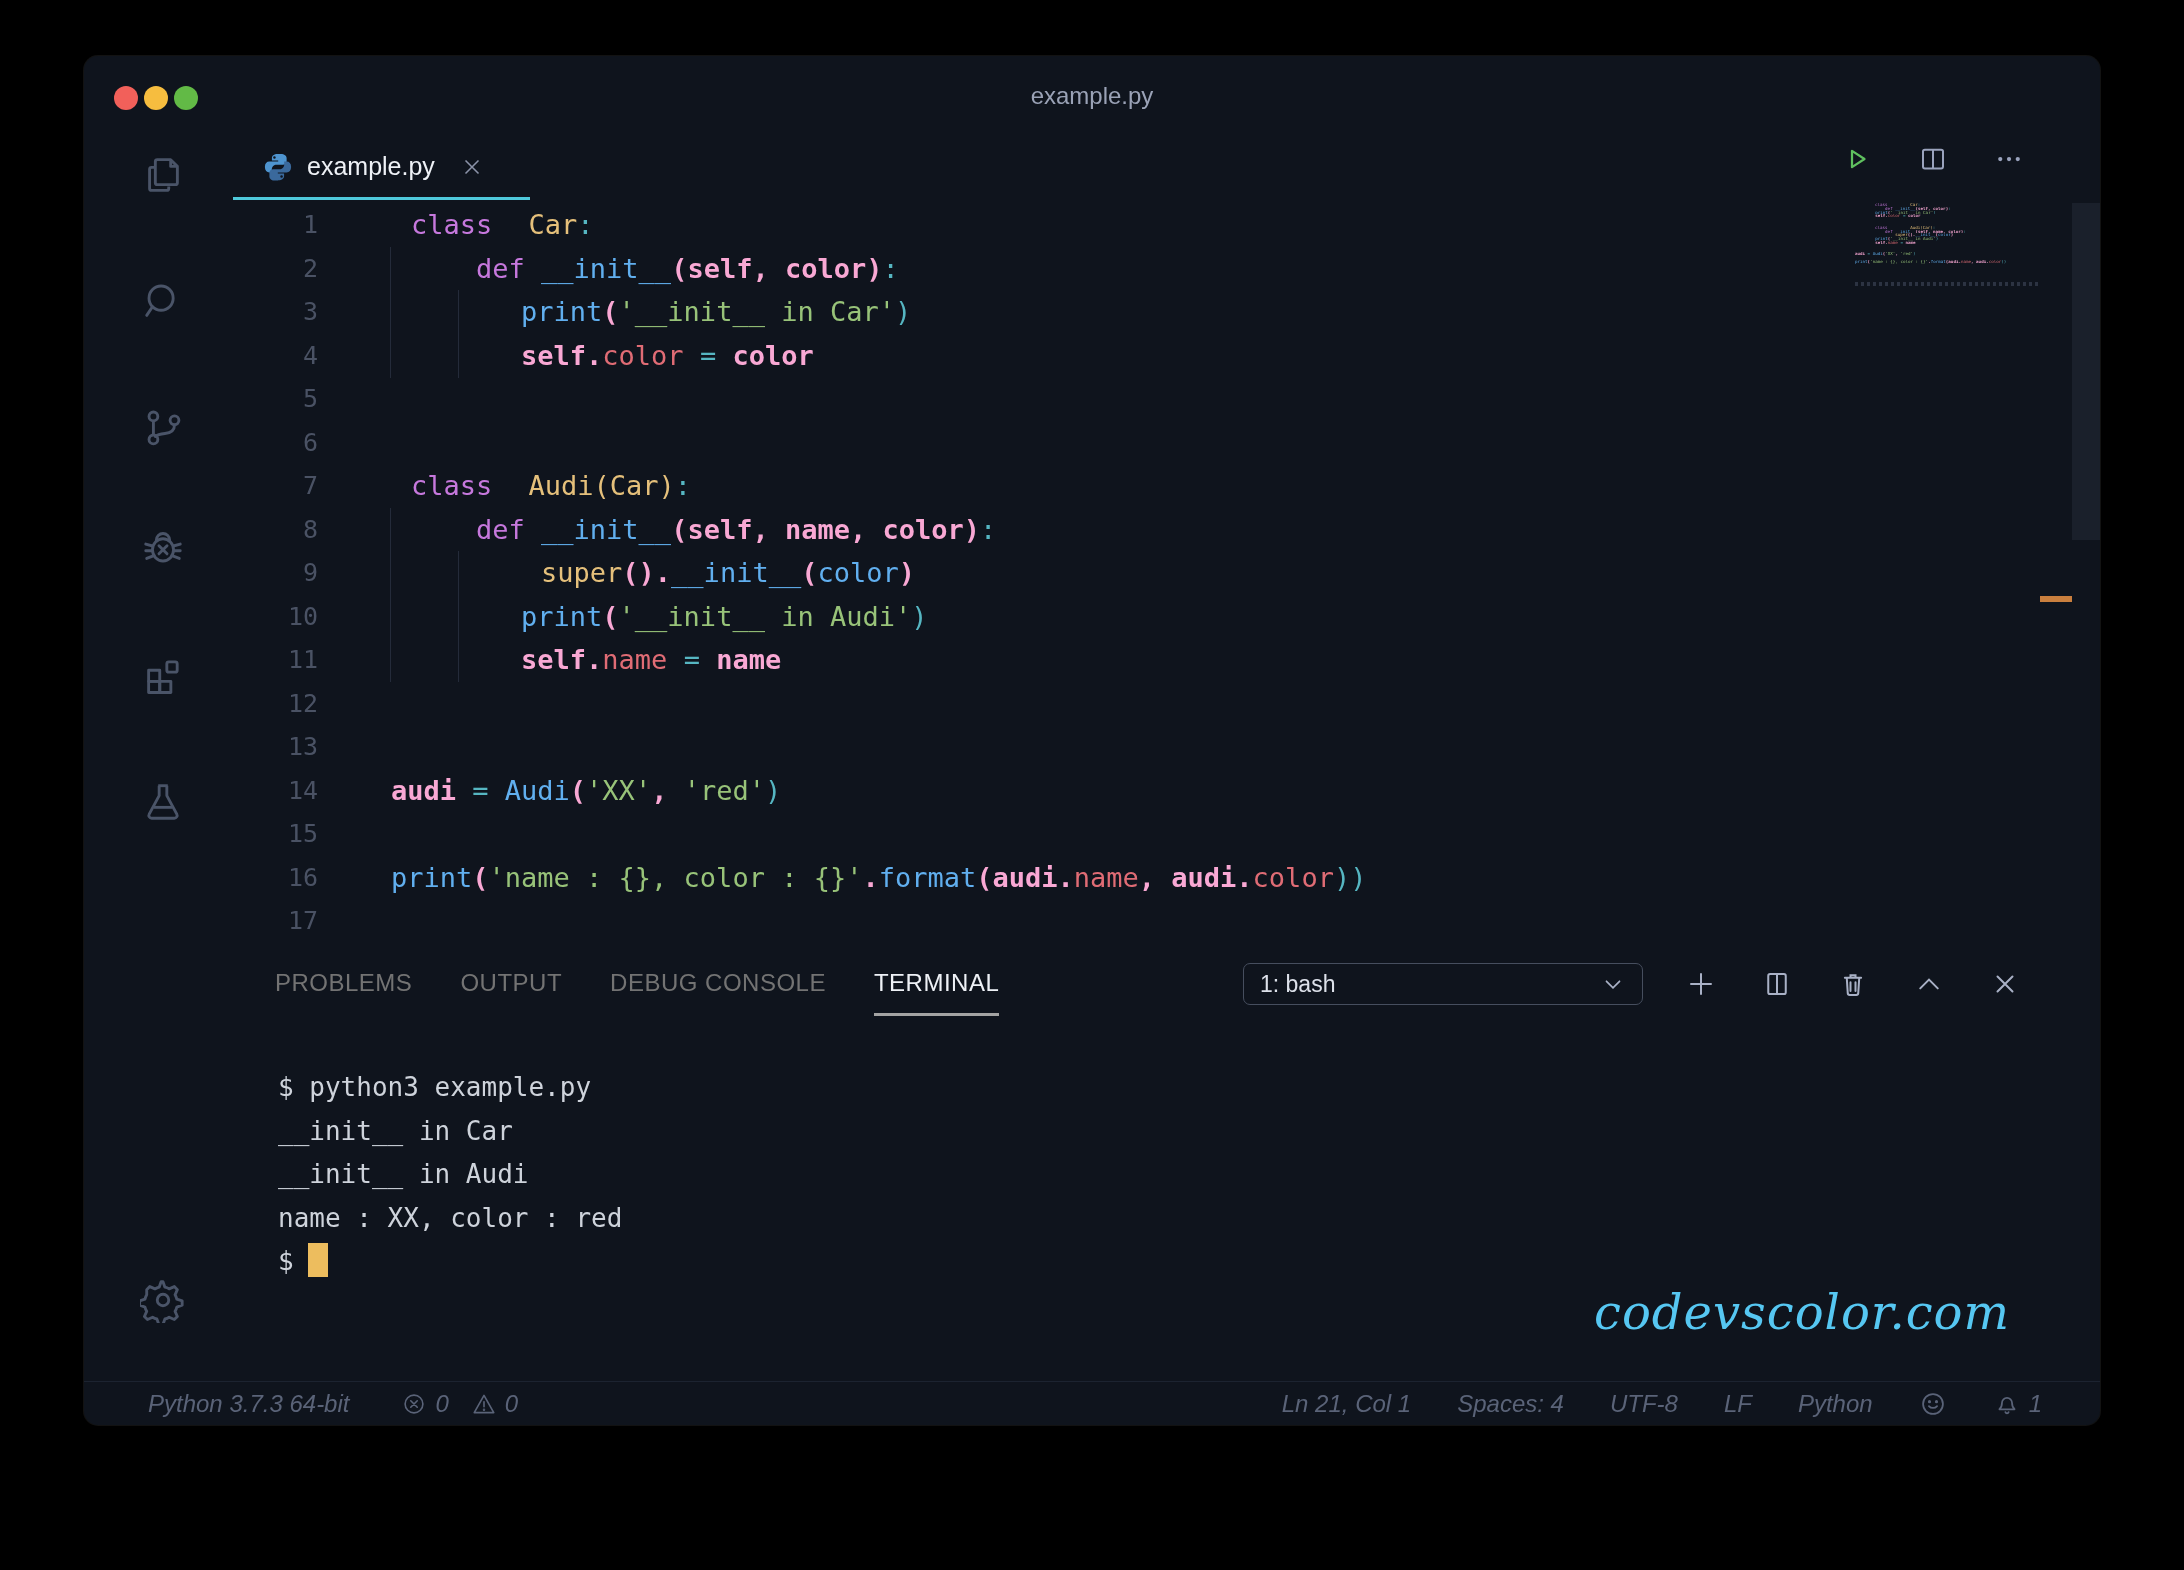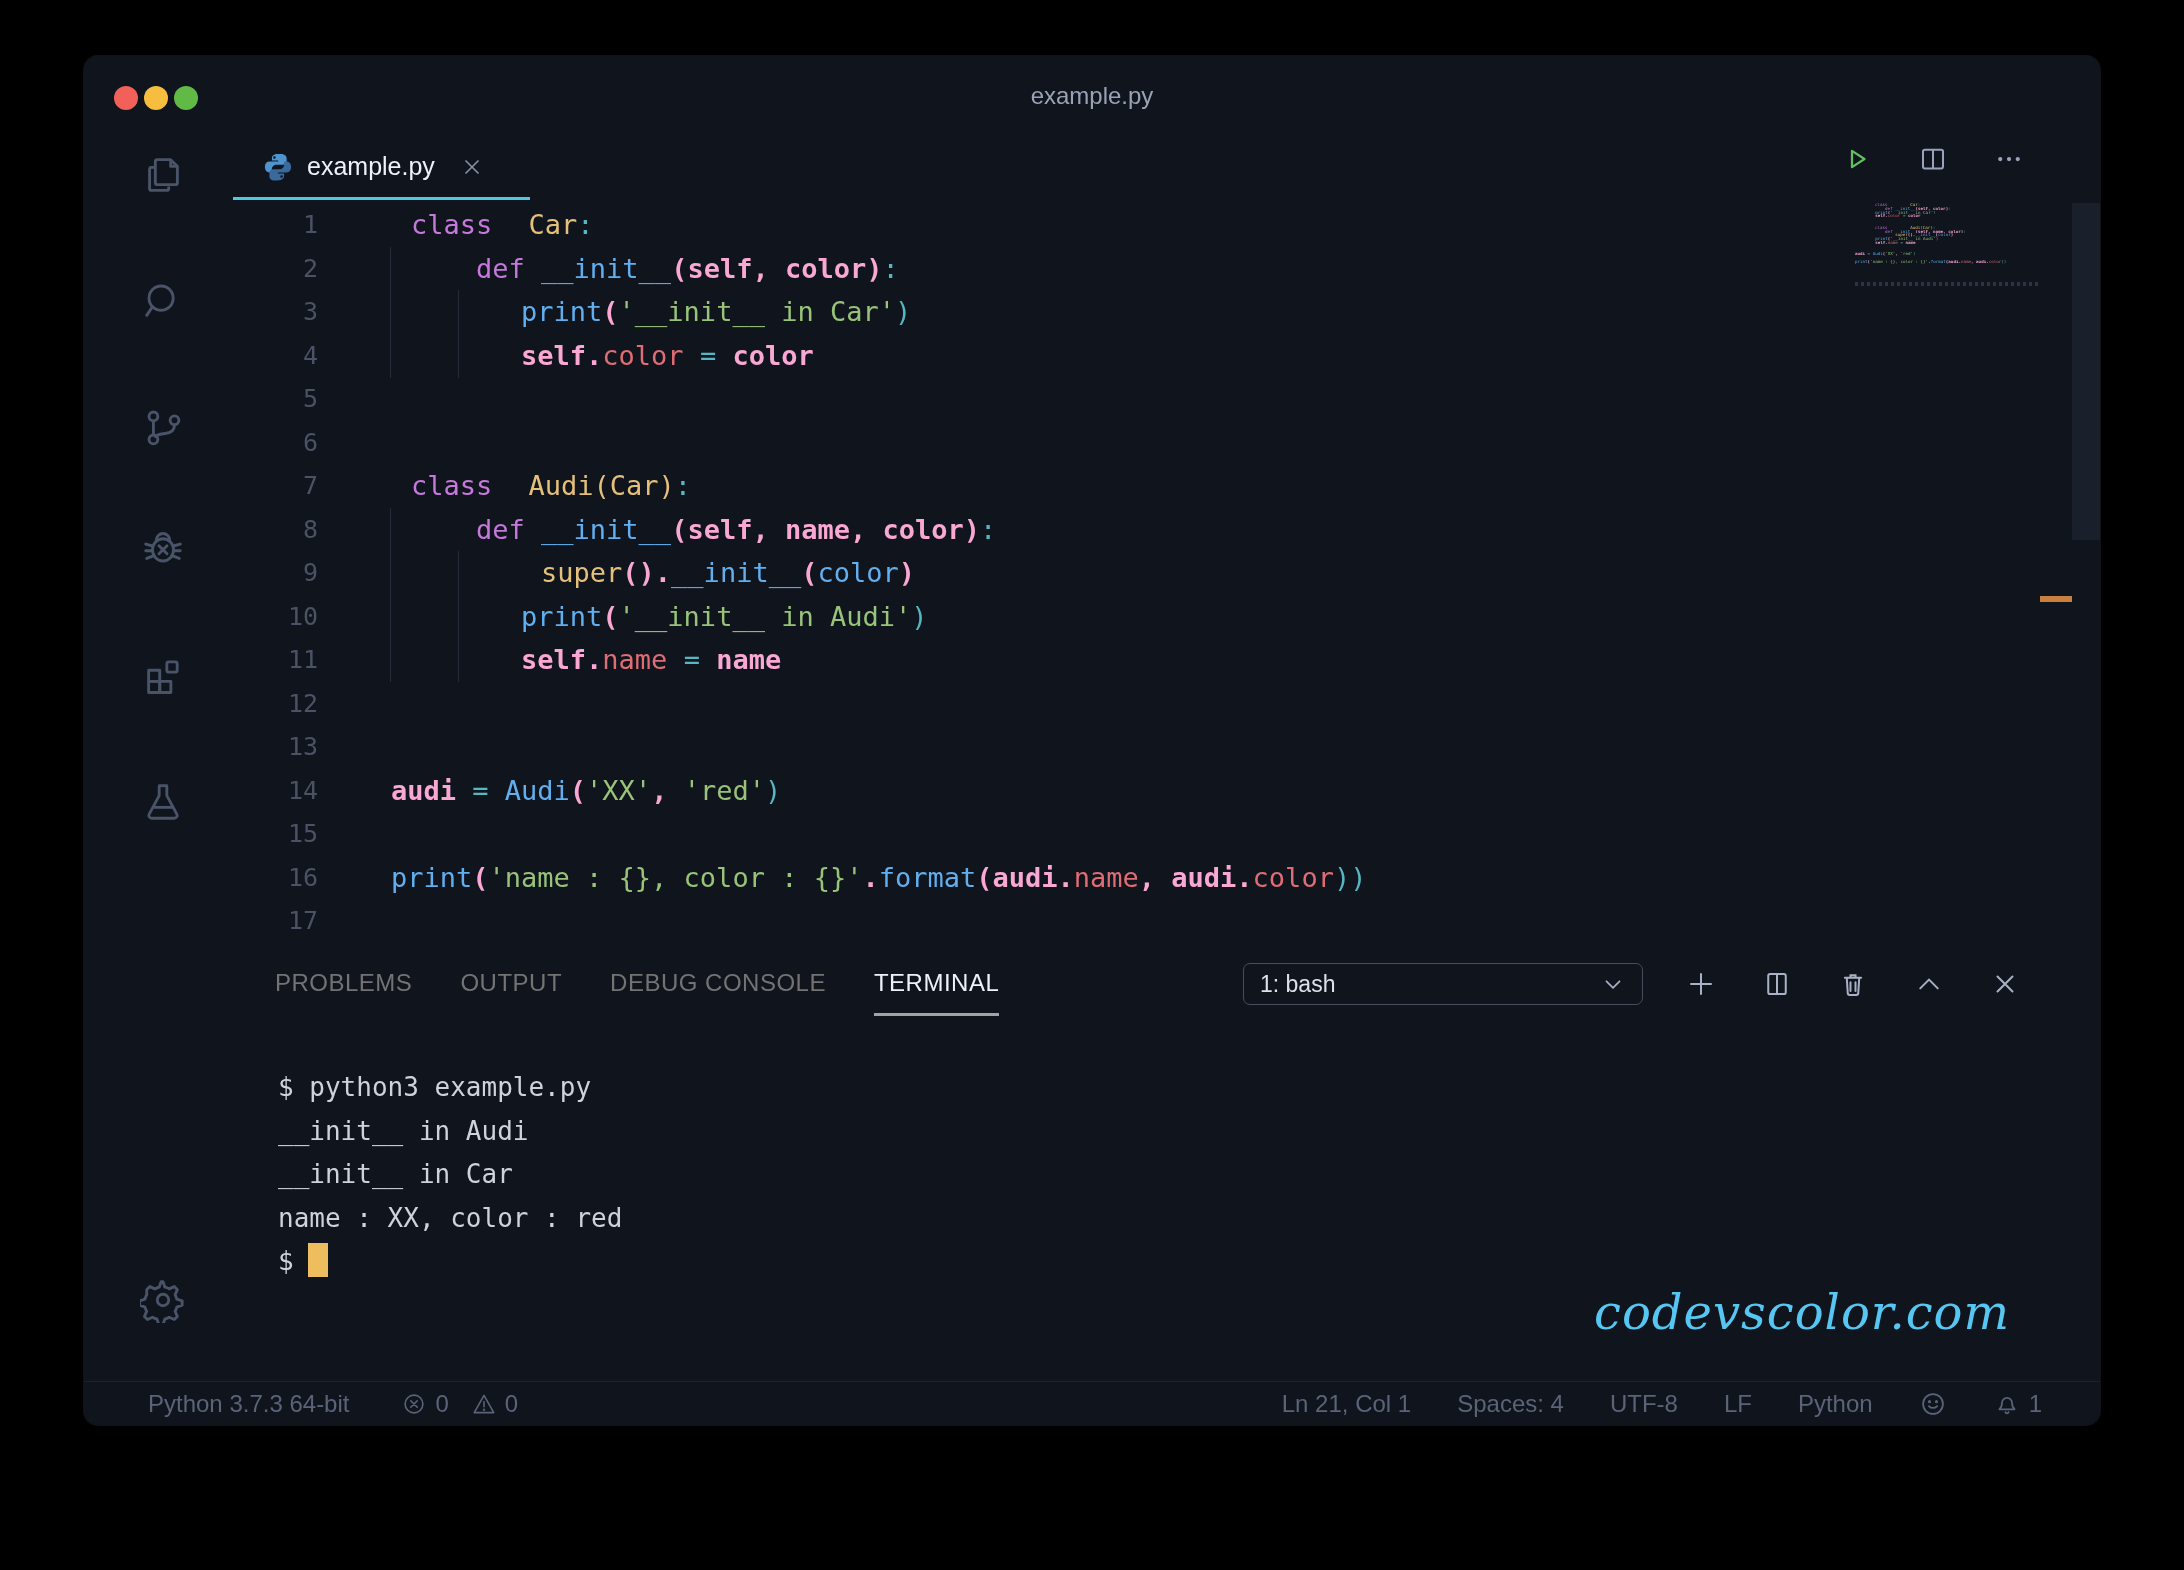--- a/index.html
+++ b/index.html
@@ -74,21 +74,21 @@
   .watermark { position:absolute; right:90px; top:1228px; font-family:"DejaVu Serif", serif;
                font-style:italic; font-size:48px; color:#56c7f2; letter-spacing:1px; }
 
   
   .statusbar { position:absolute; left:0; bottom:0; width:100%; height:44px;
                border-top:1px solid #1c2330; display:flex; align-items:center;
                justify-content:space-between; padding:0 58px 0 64px;
                color:#5a6378; font-size:24px; }
   .sb-left, .sb-right { display:flex; align-items:center; }
   .sb-left { gap:52px; } .sb-right { gap:46px; }
-  .sb-item { display:flex; align-items:center; gap:8px; }
+  .sb-item { display:flex; align-items:center; gap:8px;font-style:italic; }
 
   svg { display:block; }
 </style>
 </head>
 <body>
 
 <div id="window">
 
   <div class="titlebar">
     <div class="lights">
@@ -259,22 +259,22 @@
     </span>
     <span>
       <svg width="30" height="30" viewBox="0 0 24 24" fill="none" stroke="#a9b1c6" stroke-width="1.6" stroke-linecap="round">
         <path d="M6 6l12 12M18 6L6 18"></path>
       </svg>
     </span>
   </div>
 
   <div class="terminal">
     <div>$ python3 example.py</div>
+    <div>__init__ in Car</div>
     <div>__init__ in Audi</div>
-    <div>__init__ in Car</div>
     <div>name : XX, color : red</div>
     <div><span>$</span><span class="cursor"></span></div>
   </div>
 
   <div class="watermark">codevscolor.com</div>
 
   <div class="statusbar">
     <div class="sb-left">
       <span class="sb-item">Python 3.7.3 64-bit</span>
       <span class="sb-item">

